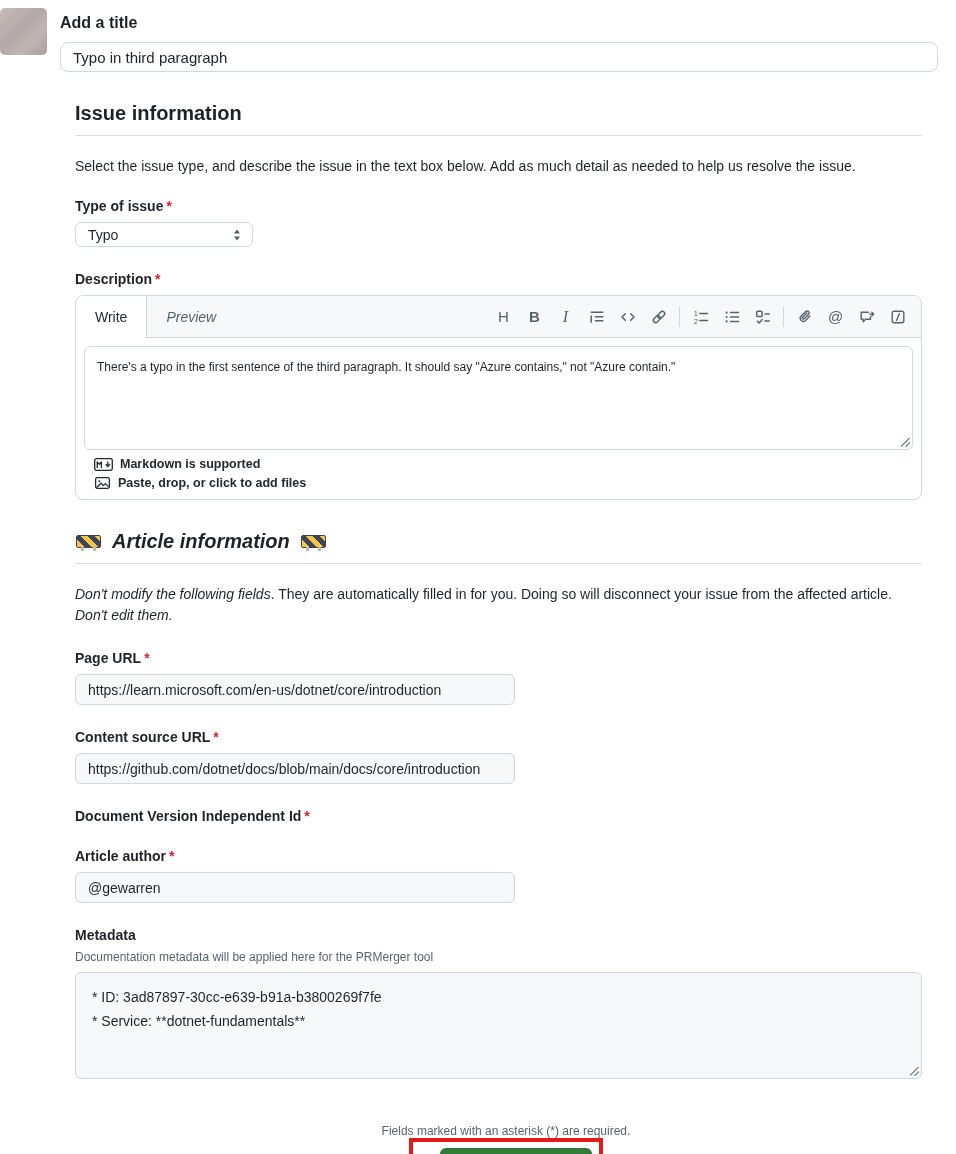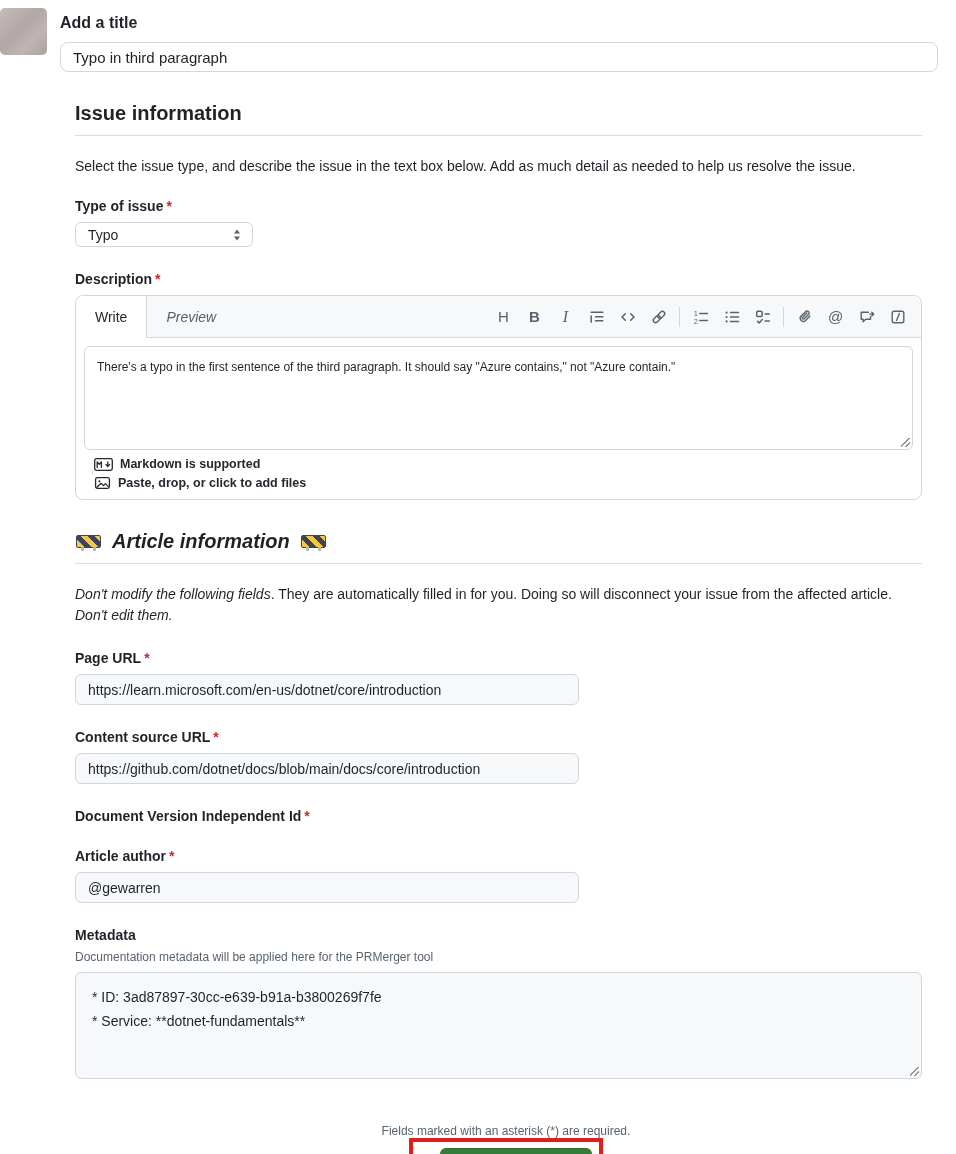--- a/index.html
+++ b/index.html
@@ -38,21 +38,21 @@
                  padding:10px 12px;font-size:12px;font-family:"Liberation Sans",sans-serif;color:#1f2328;line-height:20px;background:#fff;}
   .ta-wrap{position:relative;}
   .resize-handle{position:absolute;right:3px;bottom:6px;width:9px;height:9px;pointer-events:none;
      background:linear-gradient(135deg,transparent 0 44%,#8c959f 44% 52%,transparent 52% 72%,#8c959f 72% 80%,transparent 80%);}
   .attach-row{display:flex;align-items:flex-start;margin-top:4px;height:34px;flex-direction:column;}
   .attach-item{display:flex;align-items:center;gap:7px;font-size:12.5px;font-weight:700;color:#24292f;padding:0 10px;cursor:pointer;}
   .attach-div{width:1px;height:34px;background:#d0d7de;margin:0 8px;}
   
   .note{margin-top:20px;font-size:14px;line-height:21px;}
   .note .it{font-style:italic;}
-  .ro-input{margin-top:8px;width:504px;height:31px;border:1px solid #d0d7de;border-radius:6px;background:#f6f8fa;
+  .ro-input{margin-top:8px;width:440px;height:31px;border:1px solid #d0d7de;border-radius:6px;background:#f6f8fa;
             padding:0 12px;font-size:14px;font-family:"Liberation Sans",sans-serif;color:#1f2328;outline:none;display:block;}
   .meta-caption{margin-top:7px;font-size:12px;color:#59636e;}
   .meta-textarea{margin-top:8px;width:100%;height:107px;border:1px solid #d0d7de;border-radius:6px;resize:none;outline:none;
                  background:#f6f8fa;padding:12px 16px;font-size:14px;font-family:"Liberation Sans",sans-serif;color:#1f2328;line-height:24px;}
   .barrier{position:relative;display:inline-block;width:25px;height:13px;border-radius:2px;margin:0 1px;
            background:repeating-linear-gradient(45deg,#f2c744 0 5px,#42415a 5px 10px);border:1px solid #42415a;}
   .barrier::before,.barrier::after{content:"";position:absolute;bottom:-4px;width:3px;height:4px;background:#b3bac1;}
   .barrier::before{left:4px;} .barrier::after{right:4px;}
   
   .foot{position:absolute;left:60px;top:1100px;width:892px;display:flex;justify-content:space-between;align-items:center;flex-direction:column;}

